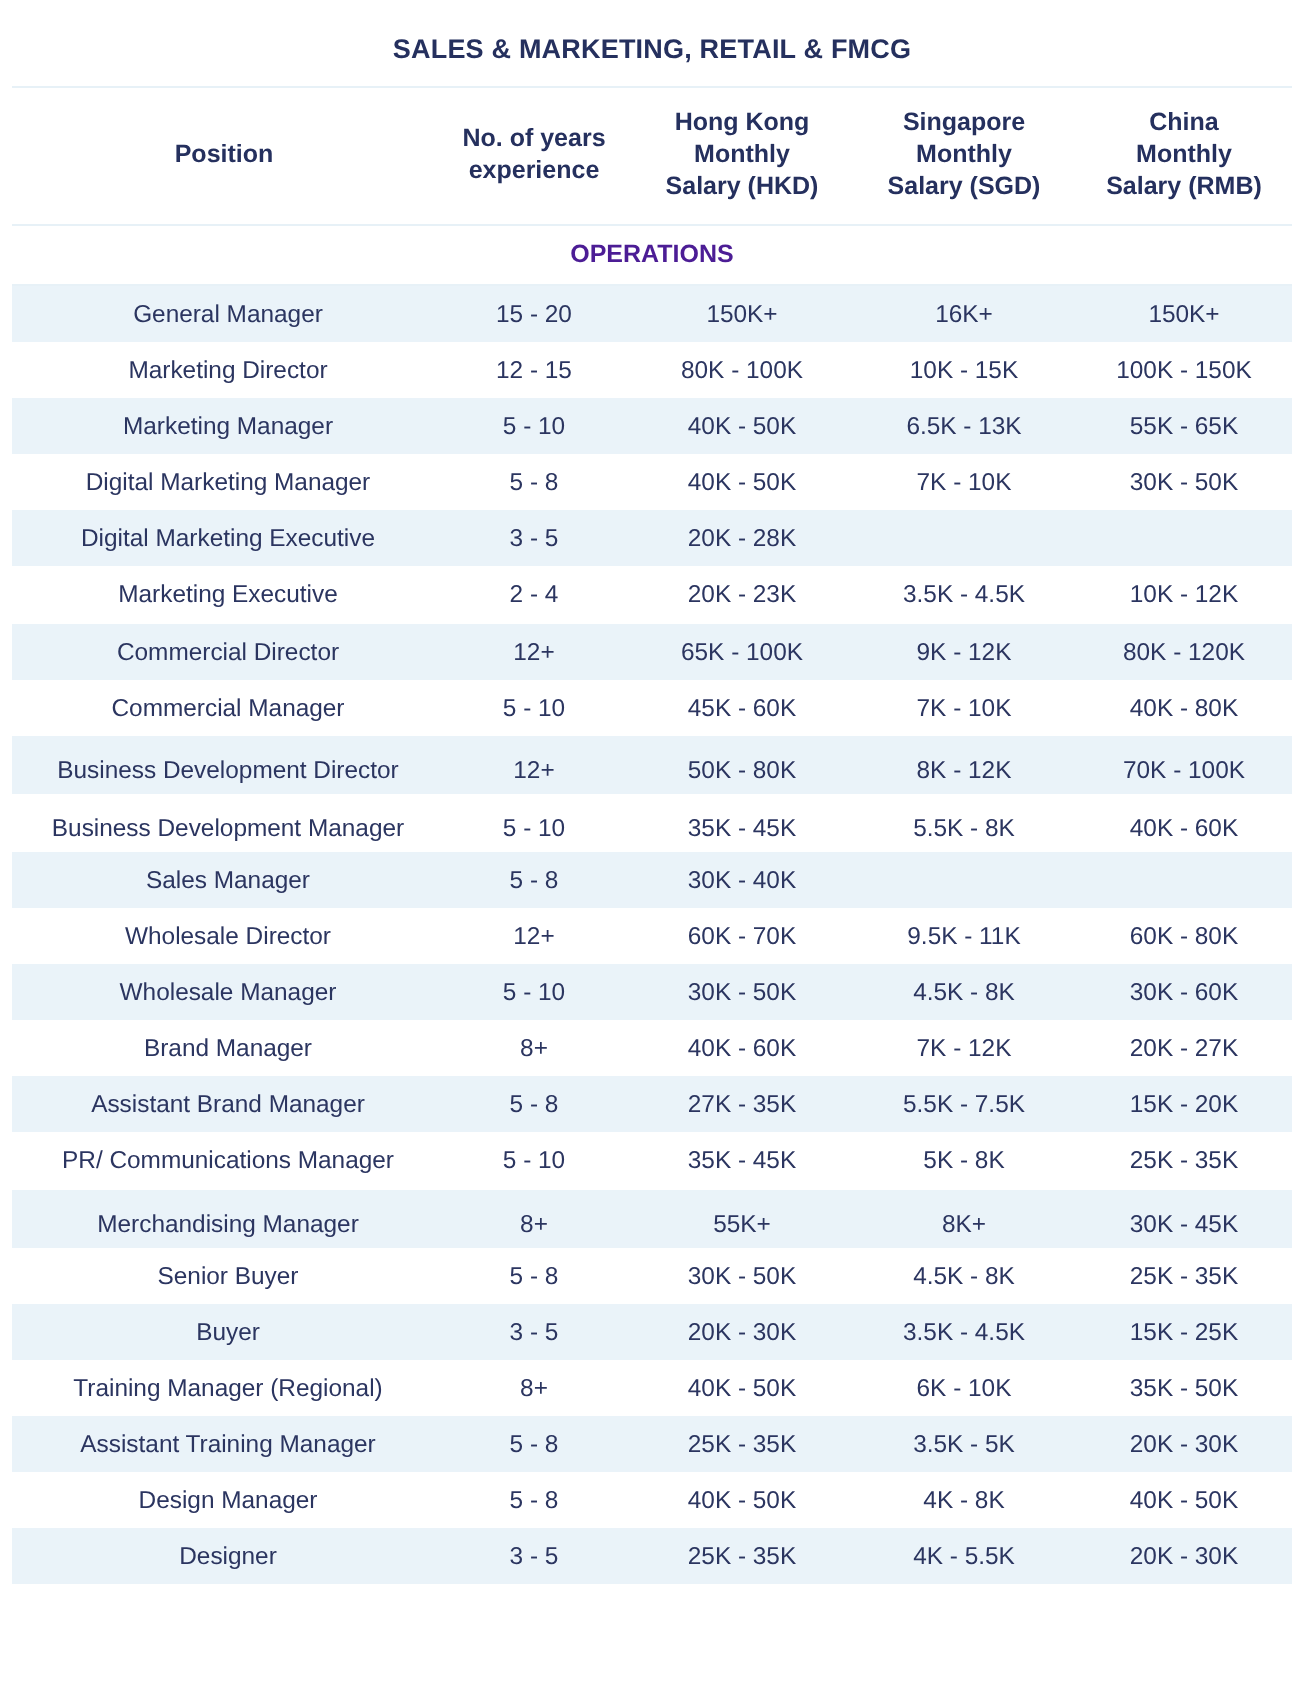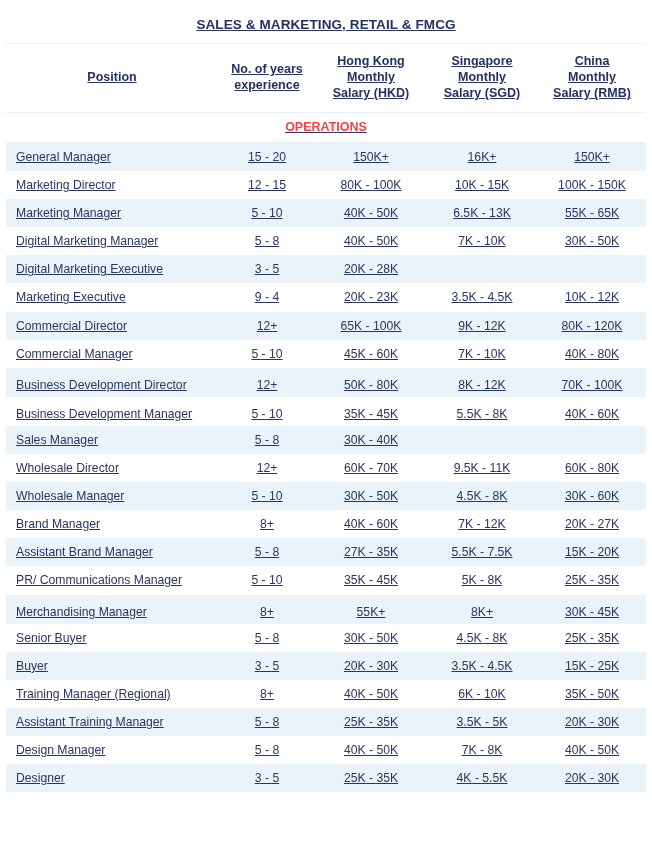--- a/index.html
+++ b/index.html
@@ -13,21 +13,20 @@
     font-family: "Liberation Sans", sans-serif;
     color: #2b3560;
     overflow: hidden;
   }
   .page {
     width: 652px;
     height: 672px;
     box-sizing: border-box;
     padding: 0 6px;
     background: #ffffff;
-    text-decoration: underline;
   }
   .table-title {
     text-align: center;
     font-size: 13.5px;
     font-weight: bold;
     color: #25305e;
     letter-spacing: 0.1px;
     padding: 17px 0 11px 0;
     background: #ffffff;
   }
@@ -52,35 +51,35 @@
     line-height: 1.28;
     padding: 9px 4px 11px 4px;
     background: #ffffff;
     border-top: 1px solid #e7f1f7;
     border-bottom: 1px solid #e7f1f7;
   }
   tr.section-row td {
     text-align: center;
     font-size: 12.5px;
     font-weight: bold;
-    color: #ef4444;
+    color: #4c1d95;
     background: #ffffff;
     padding: 7px 0 8px 0;
     border-bottom: 1px solid #e7f1f7;
   }
   tbody.data-body td {
     font-size: 12.2px;
     line-height: 1.32;
     color: #2b3560;
     padding: 6px 6px;
     vertical-align: middle;
     border: none;
   }
   tbody.data-body td.pos {
-    text-align: left;
+    text-align: center;
     padding-left: 10px;
   }
   tbody.data-body td.num {
     text-align: center;
   }
   tbody.data-body tr.stripe td {
     background: #eaf3f9;
   }
   tbody.data-body tr.plain td {
     background: #ffffff;
@@ -153,21 +152,21 @@
         </tr>
         <tr class="stripe">
           <td class="pos">Digital Marketing Executive</td>
           <td class="num">3 - 5</td>
           <td class="num">20K - 28K</td>
           <td class="num"></td>
           <td class="num"></td>
         </tr>
         <tr class="plain">
           <td class="pos">Marketing Executive</td>
-          <td class="num">9 - 4</td>
+          <td class="num">2 - 4</td>
           <td class="num">20K - 23K</td>
           <td class="num">3.5K - 4.5K</td>
           <td class="num">10K - 12K</td>
         </tr>
         <tr class="stripe">
           <td class="pos">Commercial Director</td>
           <td class="num">12+</td>
           <td class="num">65K - 100K</td>
           <td class="num">9K - 12K</td>
           <td class="num">80K - 120K</td>
@@ -267,21 +266,21 @@
           <td class="pos">Assistant Training Manager</td>
           <td class="num">5 - 8</td>
           <td class="num">25K - 35K</td>
           <td class="num">3.5K - 5K</td>
           <td class="num">20K - 30K</td>
         </tr>
         <tr class="plain">
           <td class="pos">Design Manager</td>
           <td class="num">5 - 8</td>
           <td class="num">40K - 50K</td>
-          <td class="num">7K - 8K</td>
+          <td class="num">4K - 8K</td>
           <td class="num">40K - 50K</td>
         </tr>
         <tr class="stripe">
           <td class="pos">Designer</td>
           <td class="num">3 - 5</td>
           <td class="num">25K - 35K</td>
           <td class="num">4K - 5.5K</td>
           <td class="num">20K - 30K</td>
         </tr>
       </tbody>

